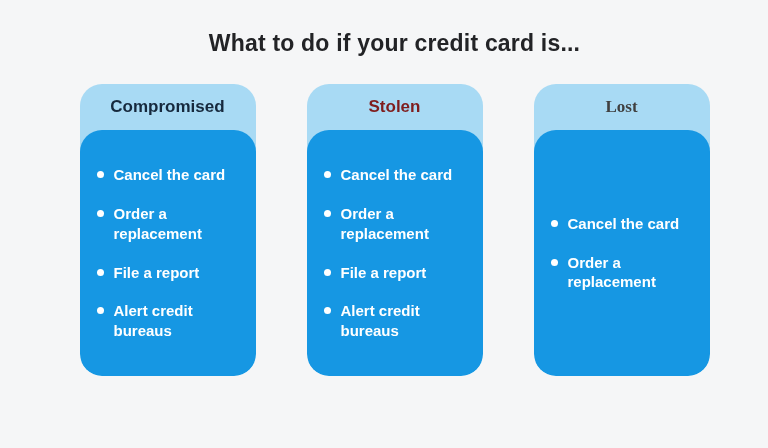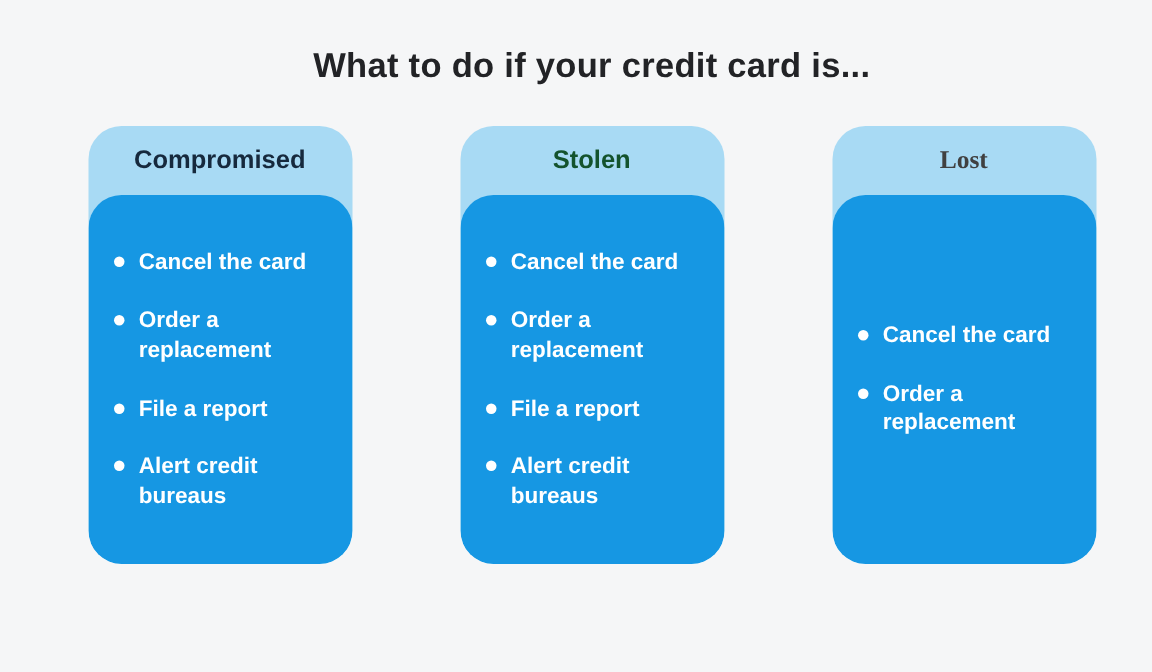--- a/index.html
+++ b/index.html
@@ -23,21 +23,21 @@
     text-align: center;
     font-size: 23px;
     font-weight: 700;
     color: #222326;
     letter-spacing: 0.2px;
   }
 
   .cards-row {
     display: flex;
     justify-content: center;
-    gap: 72px;
+    gap: 51px;
     margin-top: 27px;
   }
 
   .card {
     width: 176px;
     height: 292px;
     border-radius: 22px;
     display: flex;
     flex-direction: column;
     overflow: hidden;
@@ -115,21 +115,21 @@
           </li>
           <li class="item">
             <span class="dot" style="background: rgb(255, 255, 255);"></span>
             <span>Alert credit bureaus</span>
           </li>
         </ul>
       </div>
     </div>
 
     <div class="card" style="background: rgb(168, 218, 244);">
-      <div class="card-header" style="color: #14532d;">
+      <div class="card-header" style="color: #7f1d1d;">
         <span>Stolen</span>
       </div>
       <div class="card-body" style="background: rgb(22, 151, 227); color: rgb(255, 255, 255);">
         <ul class="item-list">
           <li class="item">
             <span class="dot" style="background: rgb(255, 255, 255);"></span>
             <span>Cancel the card</span>
           </li>
           <li class="item">
             <span class="dot" style="background: rgb(255, 255, 255);"></span>

